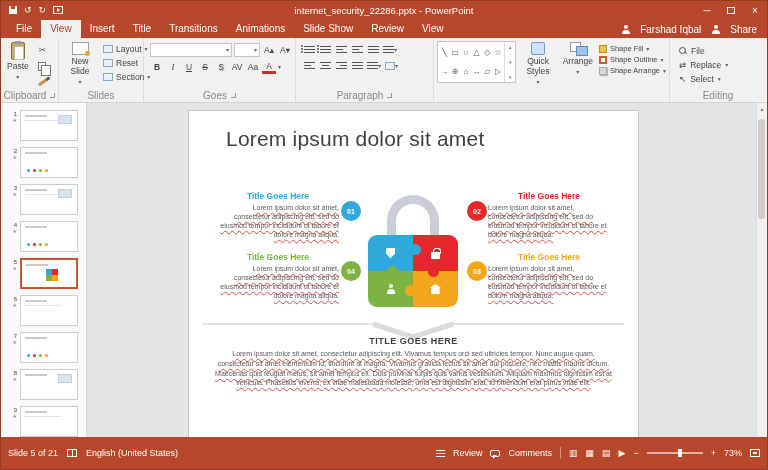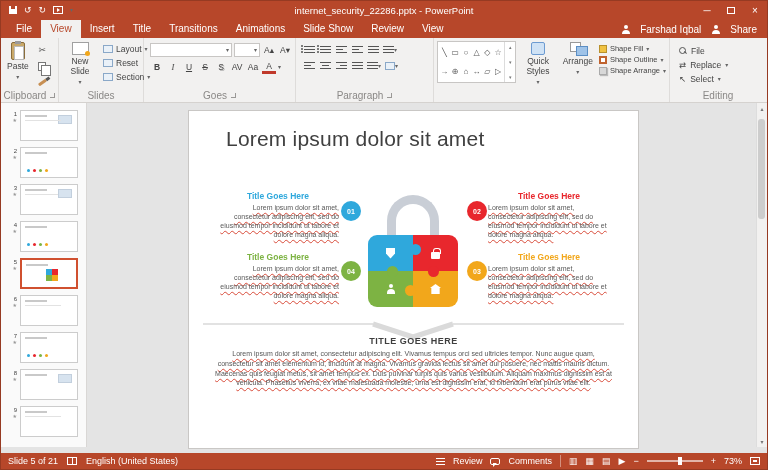--- a/index.html
+++ b/index.html
@@ -132,21 +132,21 @@
   .ic-minilock{width:9px;height:7px;background:#fff;border-radius:1px;position:relative;margin-top:4px}
   .ic-minilock::before{content:"";position:absolute;left:1.5px;top:-4px;width:6px;height:5px;border:1.5px solid #fff;border-bottom:none;border-radius:3px 3px 0 0}
   .ic-person{width:10px;height:11px;position:relative}
   .ic-person::before{content:"";position:absolute;left:3px;top:0;width:4px;height:4px;border-radius:50%;background:#fff}
   .ic-person::after{content:"";position:absolute;left:1px;top:5px;width:8px;height:5px;border-radius:4px 4px 0 0;background:#fff}
   .ic-house{width:11px;height:10px;background:#fff;clip-path:polygon(50% 0,100% 40%,88% 40%,88% 100%,12% 100%,12% 40%,0 40%)}
   .sdivider{position:absolute;left:0;top:206px}
   .bheading{position:absolute;left:0;right:0;top:225px;text-align:center;font-size:9px;font-weight:bold;color:#3f3f3f;letter-spacing:.5px}
   .bbody{position:absolute;left:26px;right:26px;top:238px;font-size:7px;line-height:1.4;color:#555;text-align:center}
   
-  .statusbar{position:absolute;left:0;right:0;bottom:0;height:16px;background:#B7472A;color:#fff;display:flex;align-items:center;font-size:9px;padding:0 7px;gap:9px;white-space:nowrap}
+  .statusbar{position:absolute;left:0;right:0;bottom:0;height:32px;background:#B7472A;color:#fff;display:flex;align-items:center;font-size:9px;padding:0 7px;gap:9px;white-space:nowrap}
   .ic-proof{width:10px;height:8px;border:1px solid #fff;position:relative}
   .ic-proof::before{content:"";position:absolute;left:4px;top:0;bottom:0;width:1px;background:#fff}
   .sb-right{margin-left:auto;display:flex;align-items:center;gap:8px}
   .ic-notes{display:flex;flex-direction:column;gap:2px}
   .ic-notes i{display:block;width:9px;height:1px;background:#fff}
   .ic-bubble{width:10px;height:7px;border:1px solid #fff;border-radius:2px;position:relative}
   .ic-bubble::after{content:"";position:absolute;left:2px;bottom:-3px;border:2px solid transparent;border-top-color:#fff;border-left-color:#fff}
   .sb-div{width:1px;height:12px;background:rgba(255,255,255,.4)}
   .viewic{font-size:9px;line-height:1}
   .ztrack{width:56px;height:2px;background:rgba(255,255,255,.6);position:relative}

